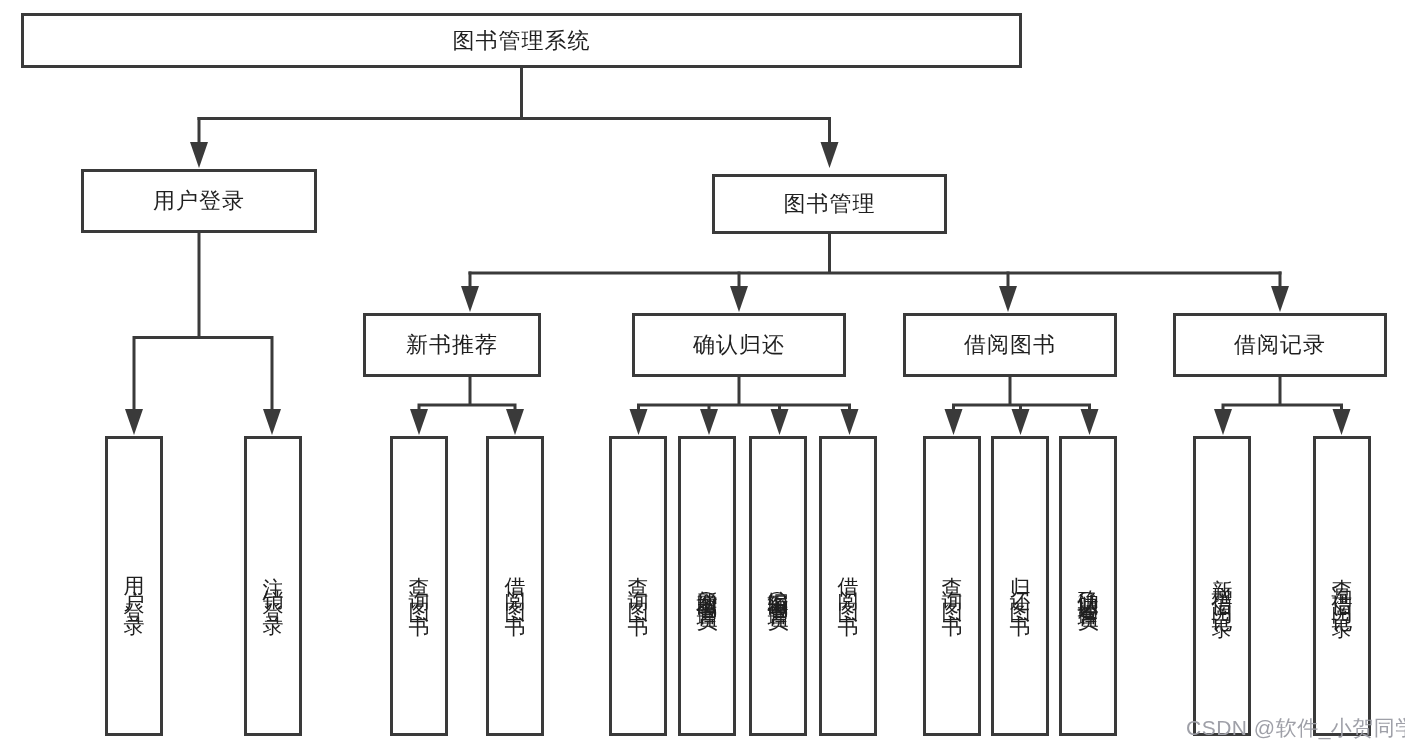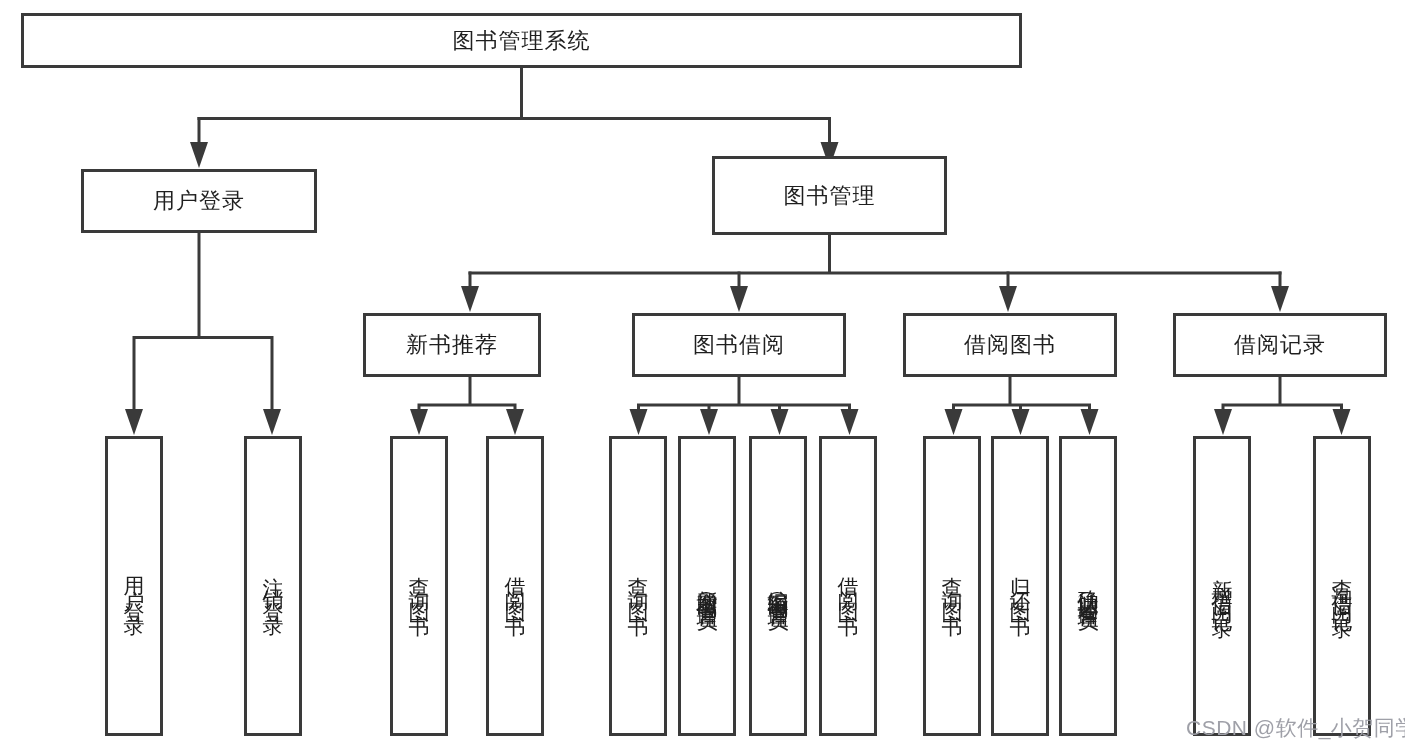--- a/index.html
+++ b/index.html
@@ -12,21 +12,21 @@
   svg.connectors{position:absolute;left:0;top:0;z-index:1;}
   .node{
     position:absolute;box-sizing:border-box;
     background:#ffffff;border:3px solid #3a3a3a;
     display:flex;align-items:center;justify-content:center;
     color:#1f1f1f;z-index:2;
   }
   .node.h{font-size:22px;letter-spacing:1px;}
   .node.root{left:21px;top:13px;width:1001px;height:55px;}
   .node.l2a{left:81px;top:169px;width:236px;height:64px;}
-  .node.l2b{left:712px;top:156px;width:235px;height:79px;}
+  .node.l2b{left:712px;top:174px;width:235px;height:60px;}
   .node.l3a{left:363px;top:313px;width:178px;height:64px;}
   .node.l3b{left:632px;top:313px;width:214px;height:64px;}
   .node.l3c{left:903px;top:313px;width:214px;height:64px;}
   .node.l3d{left:1173px;top:313px;width:214px;height:64px;}
   .node.leaf{top:436px;width:58px;height:300px;}
   .leaf .vtext{
     writing-mode:vertical-rl;text-orientation:mixed;
     font-size:21px;white-space:nowrap;color:#1f1f1f;
   }
   .lf1{left:105px;}  .lf2{left:244px;width:59px;}
@@ -99,21 +99,21 @@
     <span>用户登录</span>
   </div>
   <div class="node l2b h">
     <span>图书管理</span>
   </div>
 
   <div class="node l3a h">
     <span>新书推荐</span>
   </div>
   <div class="node l3b h">
-    <span>图书借阅</span>
+    <span>确认归还</span>
   </div>
   <div class="node l3c h">
     <span>借阅图书</span>
   </div>
   <div class="node l3d h">
     <span>借阅记录</span>
   </div>
 
   <div class="node leaf lf1">
     <span class="vtext" style="letter-spacing: 13px;">用户登录</span>

